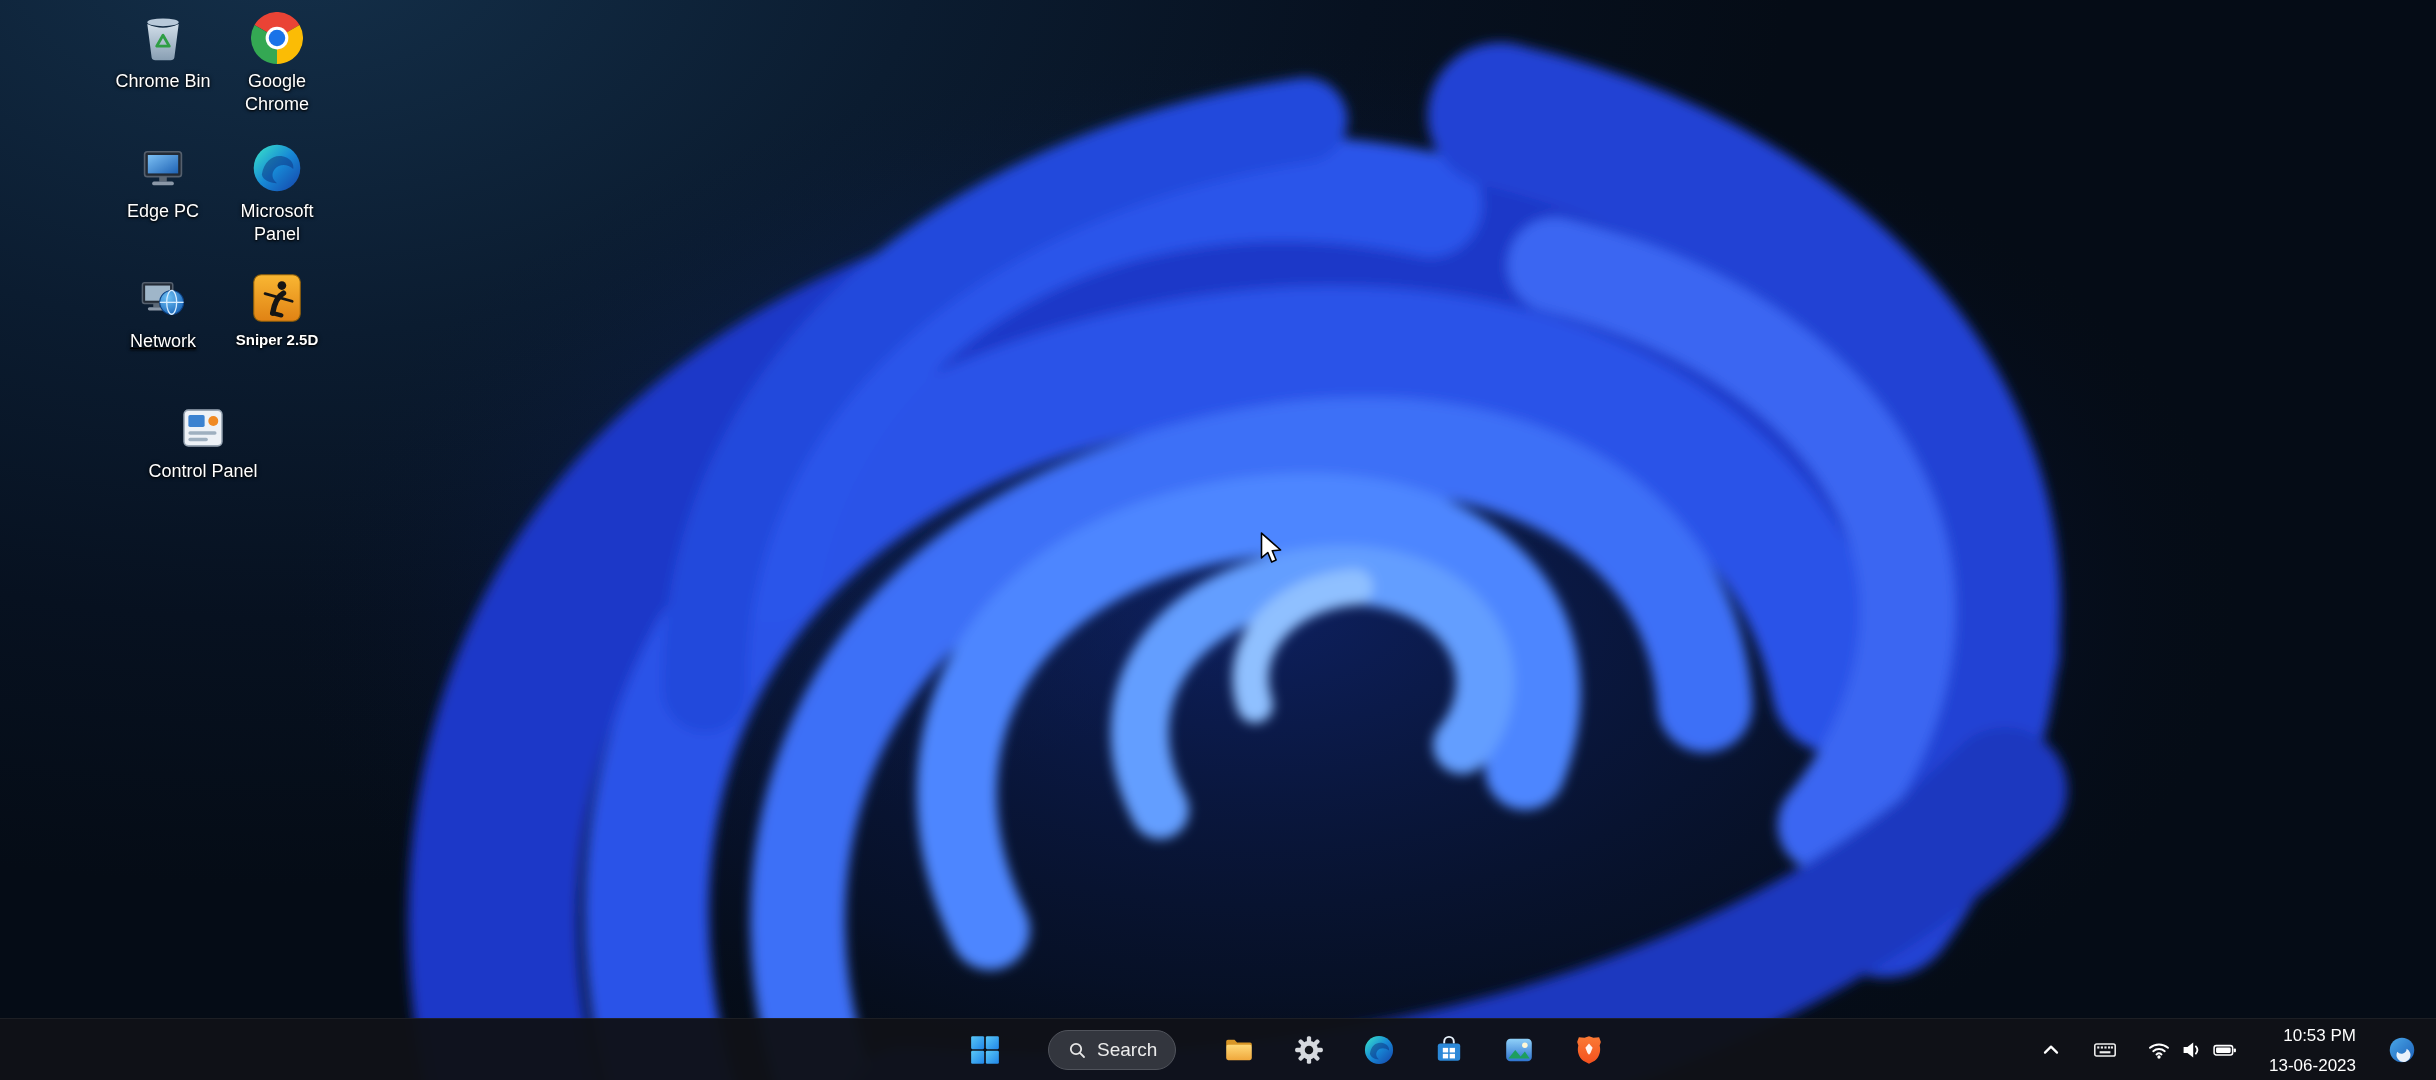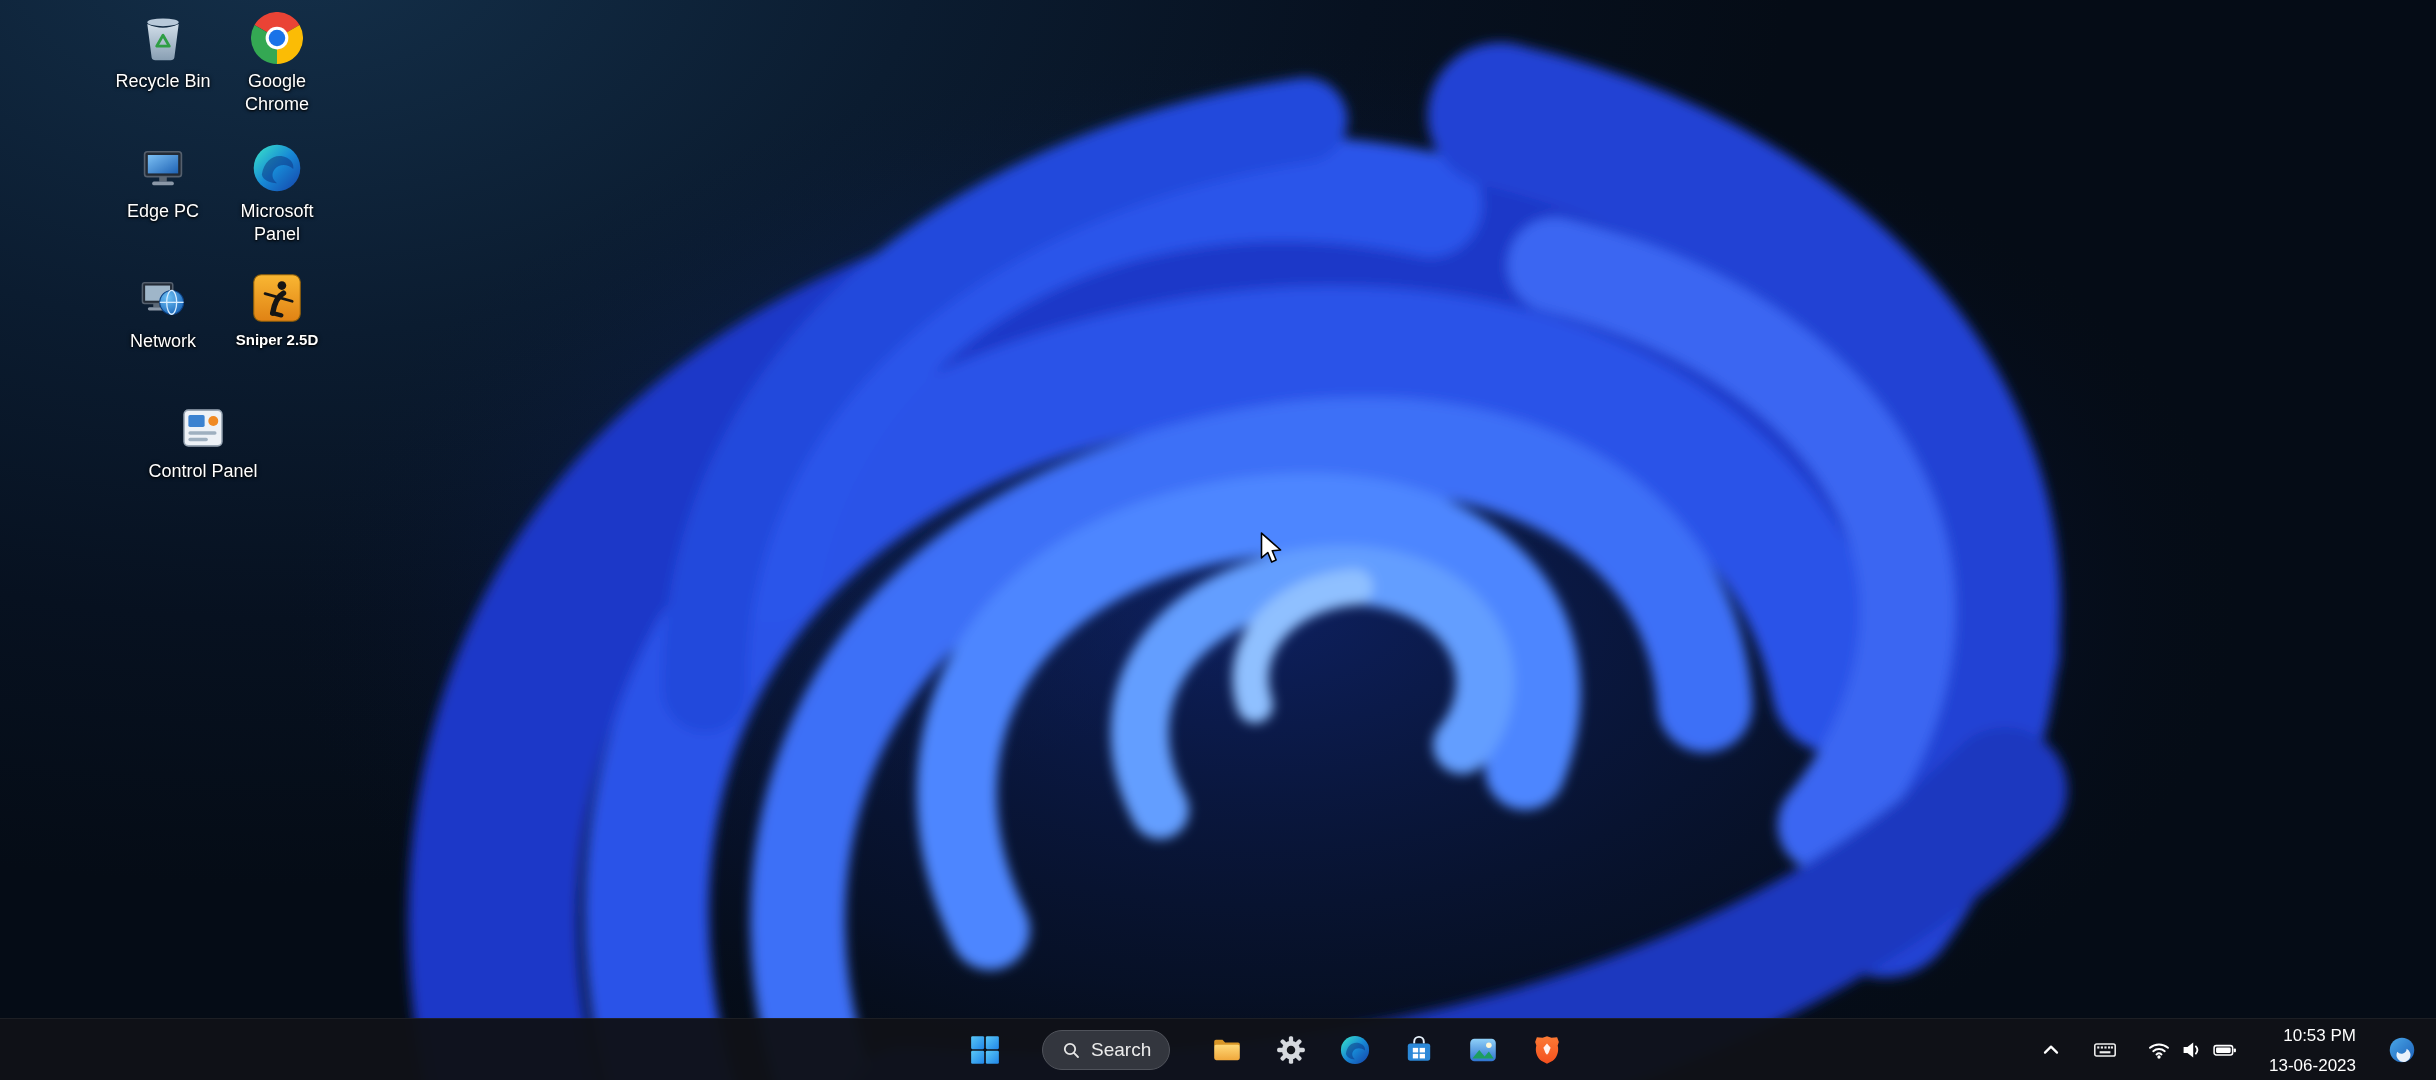--- a/index.html
+++ b/index.html
@@ -22,32 +22,32 @@
   .desk-icon .glyph { width:52px; height:52px; display:flex; align-items:center; justify-content:center; }
   .desk-icon .glyph svg { width:52px; height:52px; }
   .desk-icon .label {
     font-size:18px; line-height:23px; color:#fff; text-align:center;
     max-width:122px; text-shadow:0 1px 2px #000, 0 0 4px rgba(0,0,0,.9);
   }
   .desk-icon .label.bold { font-size:15px; font-weight:700; line-height:19px; }
 
   .pos-r1c1{left:101px; top:12px;}  .pos-r1c2{left:215px; top:12px;}
   .pos-r2c1{left:101px; top:142px;} .pos-r2c2{left:215px; top:142px;}
-  .pos-r3c1{left:101px; top:272px;} .pos-r3c2{left:215px; top:272px;}
+  .pos-r3c1{left:101px; top:272px;text-decoration:underline;} .pos-r3c2{left:215px; top:272px;}
   .pos-r4c1{left:101px; top:402px;margin-left:40px;}
 
   
   .taskbar {
     position:absolute; left:0; right:0; bottom:0; height:62px;
     background:rgba(15,18,24,.97);
     border-top:1px solid rgba(255,255,255,.06);
   }
   .tb-center {
     position:absolute; left:961px; top:0; height:62px;
-    display:flex; align-items:center; gap:16px;
+    display:flex; align-items:center; gap:22px;
   }
   .tb-btn {
     width:48px; height:48px; border-radius:8px;
     display:flex; align-items:center; justify-content:center; cursor:pointer;
   }
   .tb-btn svg { width:32px; height:32px; }
   .search-pill {
     height:40px; margin:0 17px; padding:0 18px; border-radius:20px;
     background:#33363e; border:1px solid #50535b;
     display:flex; align-items:center; gap:10px;
@@ -110,21 +110,21 @@
             <linearGradient id="g-bin" x1="0" y1="0" x2="0" y2="1">
           <stop offset="0" stop-color="#dce8f2" stop-opacity=".95"></stop>
               <stop offset="1" stop-color="#93a9bd" stop-opacity=".92"></stop>
         </linearGradient>
           </defs>
         <ellipse cx="24" cy="9.5" rx="14.5" ry="3.6" fill="#b8c9d9"></ellipse>
         <path d="M9.5 11 L13.5 42 Q14 44.5 17 44.5 L31 44.5 Q34 44.5 34.5 42 L38.5 11 Q31 14.5 24 14.5 Q17 14.5 9.5 11 Z" fill="url(#g-bin)"></path>
         <path d="M24 21.5 l-5.8 10 h11.6 Z" fill="none" stroke="#2f9e44" stroke-width="2.6" stroke-linejoin="round"></path>
       </svg>
     </div>
-    <div class="label">Recycle Bin</div>
+    <div class="label">Chrome Bin</div>
   </div>
 
   <div class="desk-icon pos-r1c2">
     <div class="glyph">
       <svg viewBox="0 0 48 48">
         <path d="M24 24 L3.2 12 A24 24 0 0 1 44.8 12 Z" fill="#ea4335"></path>
         <path d="M24 24 L44.8 12 A24 24 0 0 1 24 48 Z" fill="#fbbc05"></path>
         <path d="M24 24 L24 48 A24 24 0 0 1 3.2 12 Z" fill="#34a853"></path>
         <circle cx="24" cy="24" r="10.5" fill="#fff"></circle>
         <circle cx="24" cy="24" r="7.6" fill="#1a73e8"></circle>

